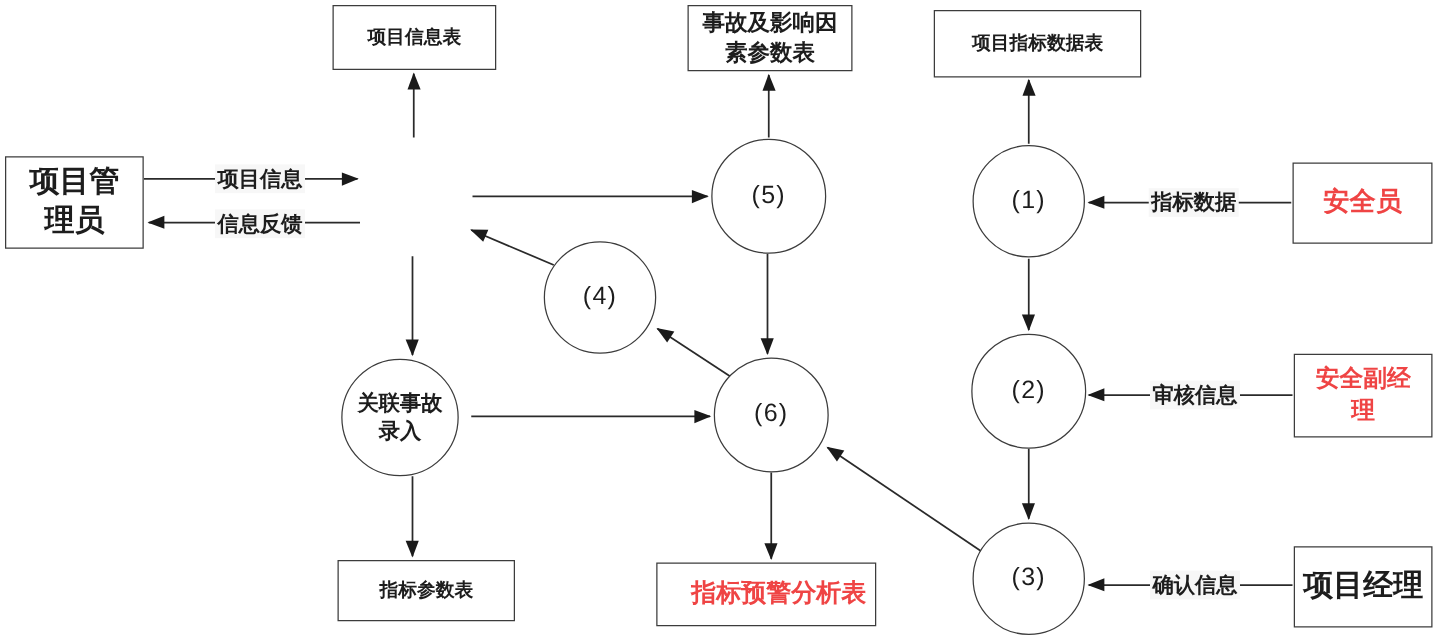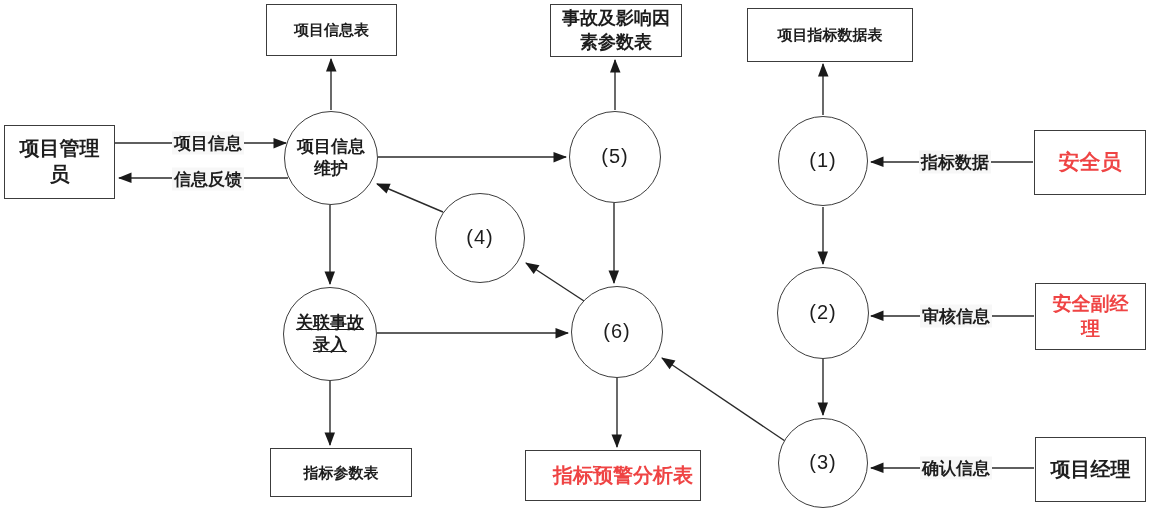--- a/index.html
+++ b/index.html
@@ -29,21 +29,21 @@
     background: #ffffff;
     border: 1.6px solid #3c3c3c;
     font-weight: bold;
     line-height: 1.28;
     z-index: 2;
   }
   .circle { border-radius: 50%; }
   .proc-text { font-size: 17px; }
   .proc-num { font-size: 20px; font-weight: 400; letter-spacing: 1px; }
   .store-text { font-size: 15px; }
-  .ext-text { font-size: 20px; }
+  .ext-text { font-size: 24px; }
   .red { color: #ef4444; }
   .flow-label {
     position: absolute;
     transform: translate(-50%, -50%);
     font-size: 17px;
     font-weight: bold;
     background: #f7f7f7;
     padding: 0 2px;
     white-space: nowrap;
     z-index: 3;
@@ -110,25 +110,22 @@
   </div>
 
   <div class="node" style="left:1035px; top:283px; width:111px; height:67px;">
     <span class="ext-text red" style="width:82px; display:inline-block; font-size:19px;">安全副经理</span>
   </div>
 
   <div class="node" style="left:1035px; top:437px; width:111px; height:65px;">
     <span class="ext-text">项目经理</span>
   </div>
 
-  <div class="node circle" style="left:284px; top:111px; width:94px; height:94px;">
-    <span class="proc-text" style="width:70px; display:inline-block;">项目信息维护</span>
-  </div>
 
-  <div class="node circle" style="left:283px; top:287px; width:94px; height:94px;text-decoration:underline;">
+  <div class="node circle" style="left:273px; top:287px; width:94px; height:94px;">
     <span class="proc-text" style="width:70px; display:inline-block;">关联事故录入</span>
   </div>
 
   <div class="node circle" style="left:569px; top:111px; width:92px; height:92px;">
     <span class="proc-num">(5)</span>
   </div>
 
   <div class="node circle" style="left:435px; top:193px; width:90px; height:90px;">
     <span class="proc-num">(4)</span>
   </div>

